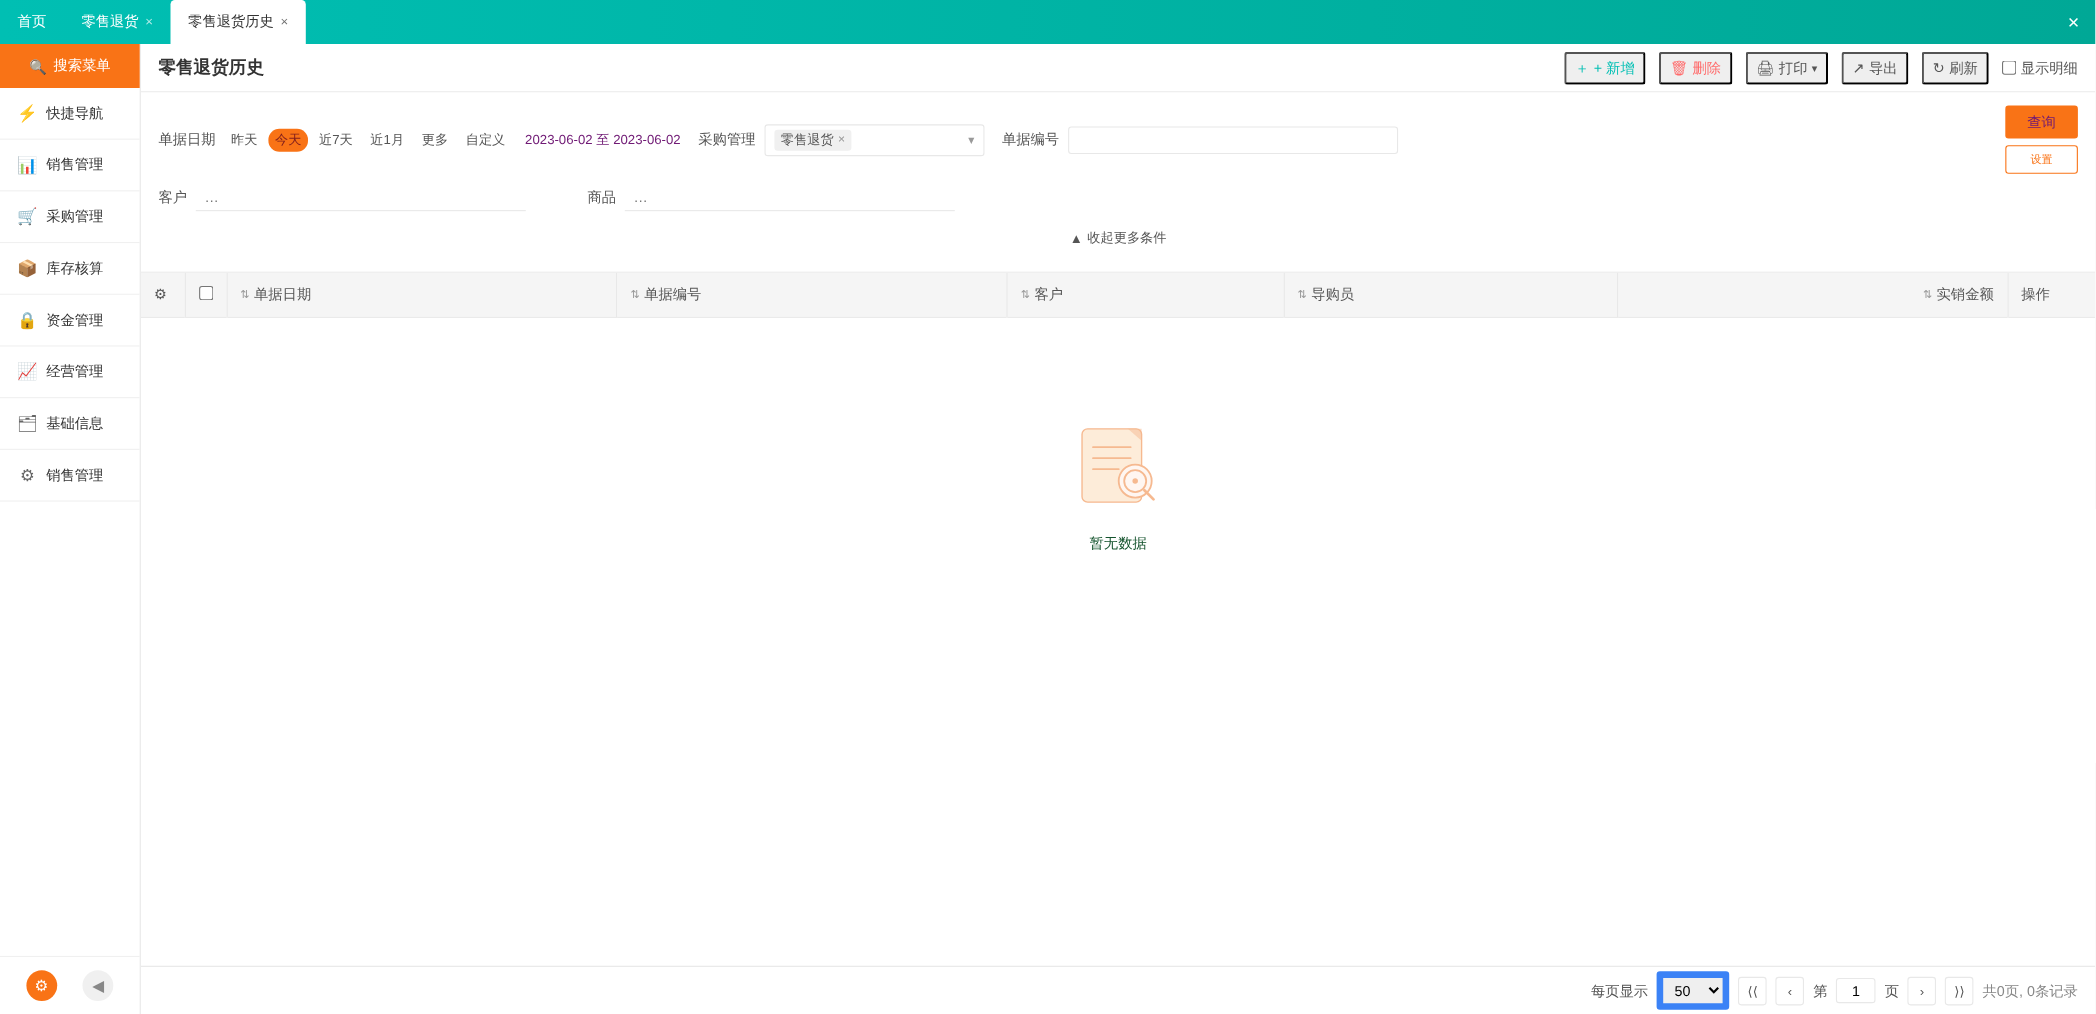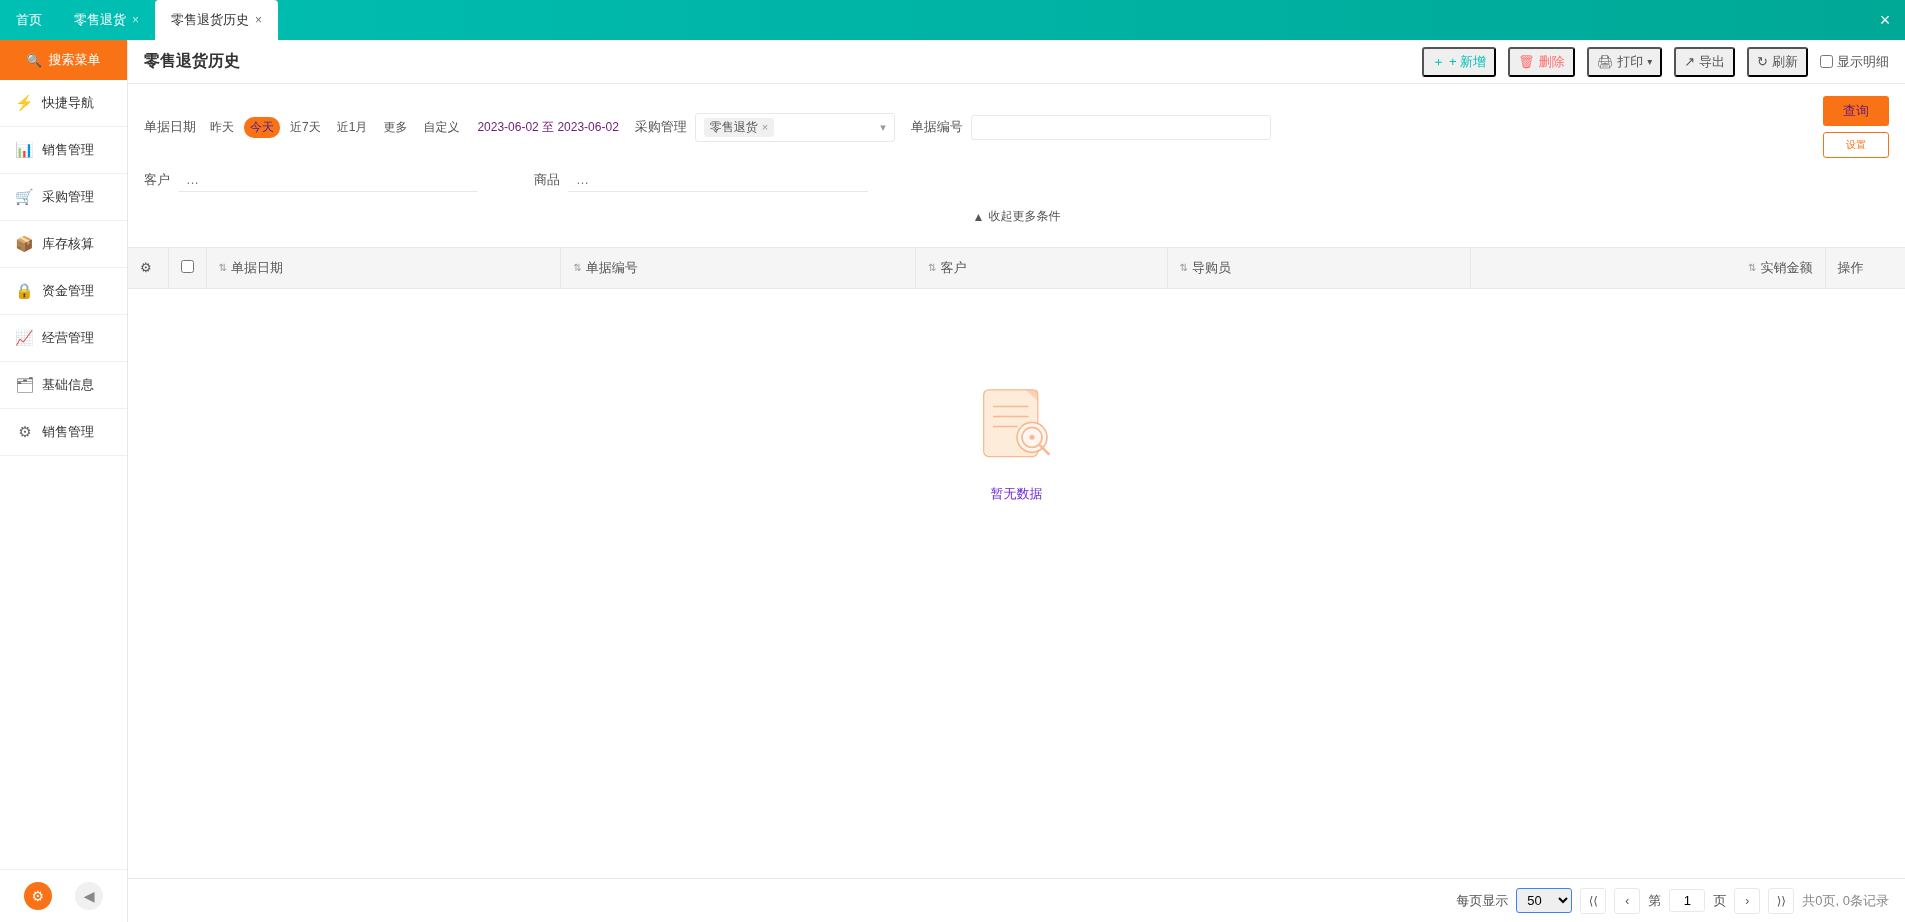--- a/index.html
+++ b/index.html
@@ -201,21 +201,21 @@
     }
     .date-opt {
       font-size: 12px;
       color: #555;
       cursor: pointer;
       padding: 2px 6px;
       border-radius: 3px;
     }
     .date-opt.active {
       background: #f97316;
-      color: #4c1d95;
+      color: #7f1d1d;
       border-radius: 10px;
     }
     .date-range-text {
       font-size: 12px;
       color: #701a75;
       margin-left: 4px;
     }
     .filter-select {
       display: flex;
       align-items: center;
@@ -365,39 +365,39 @@
       justify-content: center;
       padding: 80px 0;
     }
     .empty-icon {
       width: 100px;
       height: 100px;
       margin-bottom: 16px;
     }
     .empty-text {
       font-size: 13px;
-      color: #6d28d9;
+      color: #14532d;
     }
 
     
     .pagination-bar {
       height: 44px;
       background: #fff;
       border-top: 1px solid #e8e8e8;
       display: flex;
       align-items: center;
       justify-content: flex-end;
       padding: 0 16px;
       gap: 8px;
       font-size: 13px;
       color: #555;
       flex-shrink: 0;
     }
     .page-size-select {
-      border: 1px solid #3b82f6;
+      border: 6px solid #3b82f6;
       border-radius: 3px;
       padding: 3px 6px;
       font-size: 13px;
       cursor: pointer;
       outline: none;
     }
     .page-nav-btn {
       width: 26px;
       height: 26px;
       border: 1px solid #e8e8e8;

